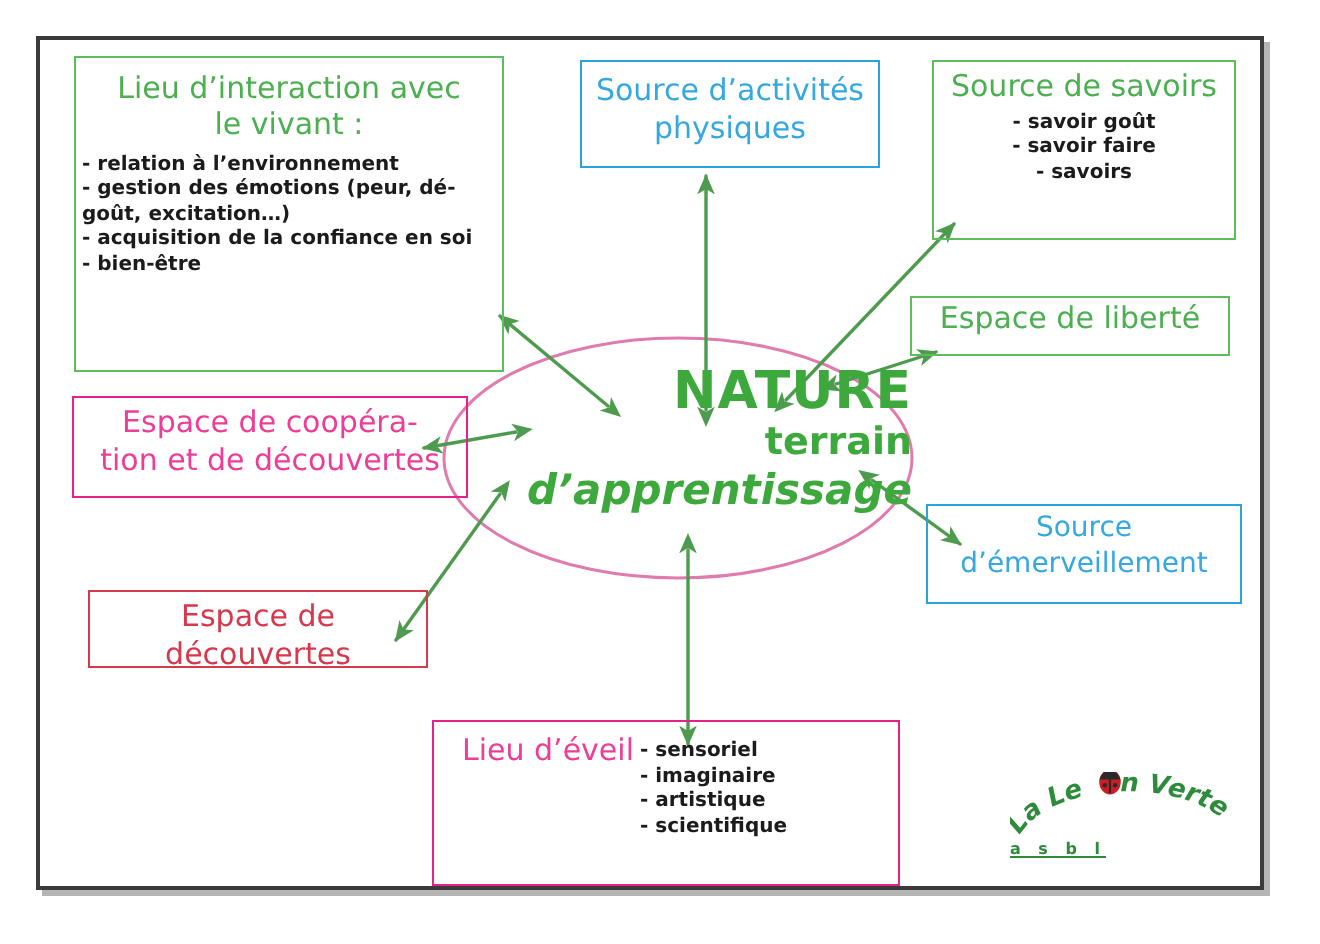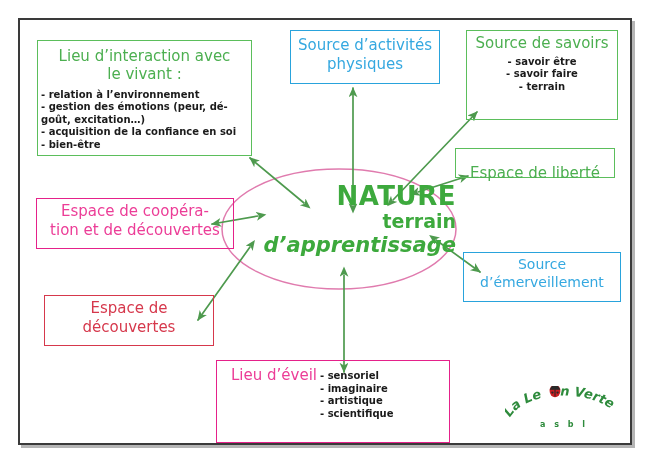--- a/index.html
+++ b/index.html
@@ -57,21 +57,21 @@
   }
   .bullets-left {
     text-align: left;
   }
   .bullets-center {
     text-align: center;
   }
 
   
   #node-interaction {
-    left: 37px; top: 40px; width: 215px; height: 116px;
+    left: 37px; top: 28px; width: 215px; height: 158px;
     border: 1.6px solid #5BBE5B;
     padding-top: 6px;
   }
   #node-interaction .node-title {
     color: #4CAF50;
     font-size: 15px;
     white-space: normal;
     line-height: 1.22;
   }
   #node-interaction .bullets-left {
@@ -99,21 +99,21 @@
   }
   #node-savoirs .node-title {
     color: #4CAF50;
     font-size: 15px;
   }
   #node-savoirs .bullets-center { margin-top: 4px; }
 
   #node-liberte {
     left: 455px; top: 148px; width: 160px; height: 30px;
     border: 1.6px solid #5BBE5B;
-    padding-top: 16px;
+    padding-top: 2px;
   }
   #node-liberte .node-title {
     color: #4CAF50;
     font-size: 15px;
   }
 
   #node-cooperation {
     left: 36px; top: 198px; width: 198px; height: 51px;
     border: 1.6px solid #E5218A;
     padding-top: 3px;
@@ -131,21 +131,21 @@
     padding-top: 3px;
   }
   #node-emerveillement .node-title {
     color: #35A8E0;
     font-size: 14px;
     white-space: normal;
     line-height: 1.25;
   }
 
   #node-decouvertes {
-    left: 44px; top: 295px; width: 170px; height: 51px;
+    left: 44px; top: 295px; width: 170px; height: 39px;
     border: 1.6px solid #D6384C;
     padding-top: 3px;
   }
   #node-decouvertes .node-title {
     color: #D6384C;
     font-size: 15px;
     white-space: normal;
     line-height: 1.25;
   }
 
@@ -205,25 +205,25 @@
     left: 505px;
     top: 386px;
     width: 118px;
     height: 52px;
   }
   #logo .asbl {
     position: absolute;
     left: 0;
     top: 34px;
     width: 118px;
-    text-align: center;
     color: #2E8B3C;
     font-size: 8px;
     font-weight: bold;
     letter-spacing: 3px;
+    text-decoration: underline;
   }
 </style>
 </head>
 <body>
 
 <div id="canvas">
 
   <div id="page-frame"></div>
 
   <svg id="diagram-svg" viewBox="0 0 660 472">
@@ -277,23 +277,23 @@
   </div>
 
   <div class="node-box" id="node-activites">
     <span class="node-title">Source d’activités</span>
     <span class="node-title">physiques</span>
   </div>
 
   <div class="node-box" id="node-savoirs">
     <span class="node-title">Source de savoirs</span>
     <div class="bullets-center">
-      <span class="node-sub">- savoir être</span>
+      <span class="node-sub">- savoir goût</span>
       <span class="node-sub">- savoir faire</span>
-      <span class="node-sub">- terrain</span>
+      <span class="node-sub">- savoirs</span>
     </div>
   </div>
 
   <div class="node-box" id="node-liberte">
     <span class="node-title">Espace de liberté</span>
   </div>
 
   <div class="node-box" id="node-cooperation">
     <span class="node-title">Espace de coopéra-</span>
     <span class="node-title">tion et de découvertes</span>

